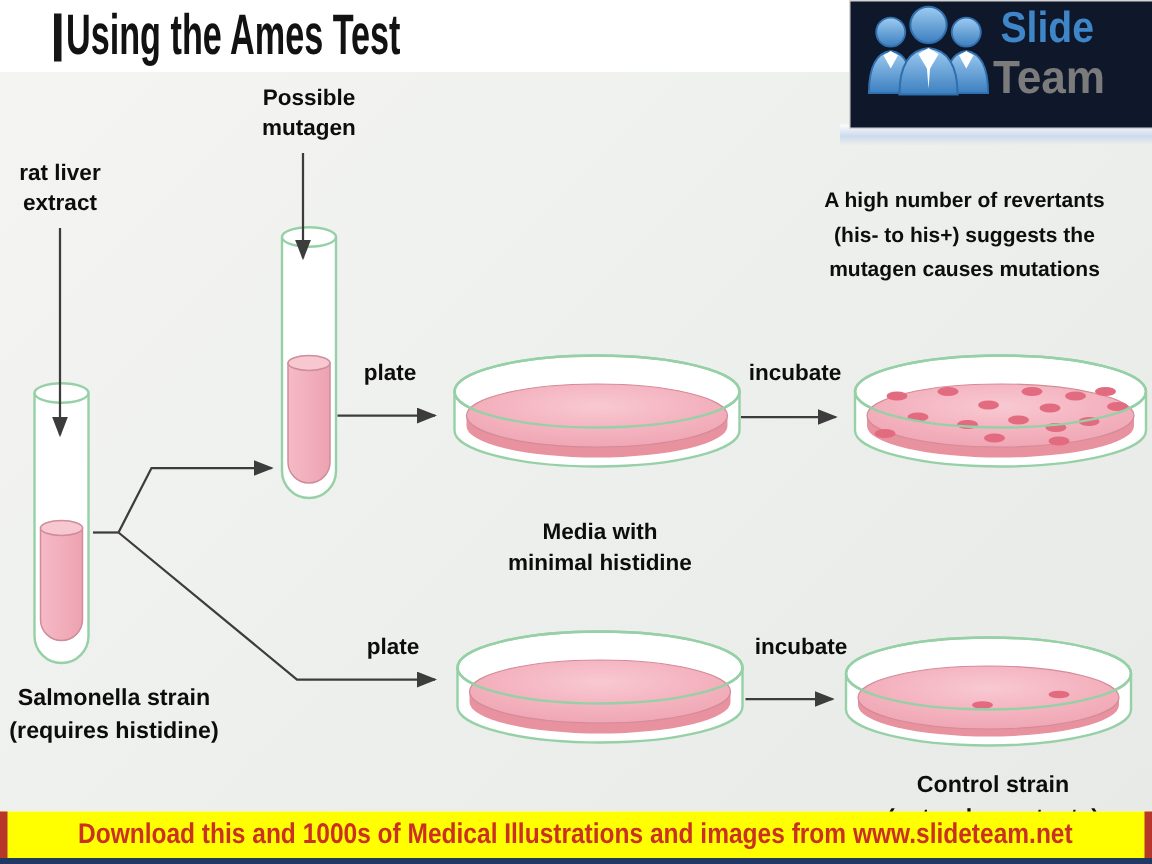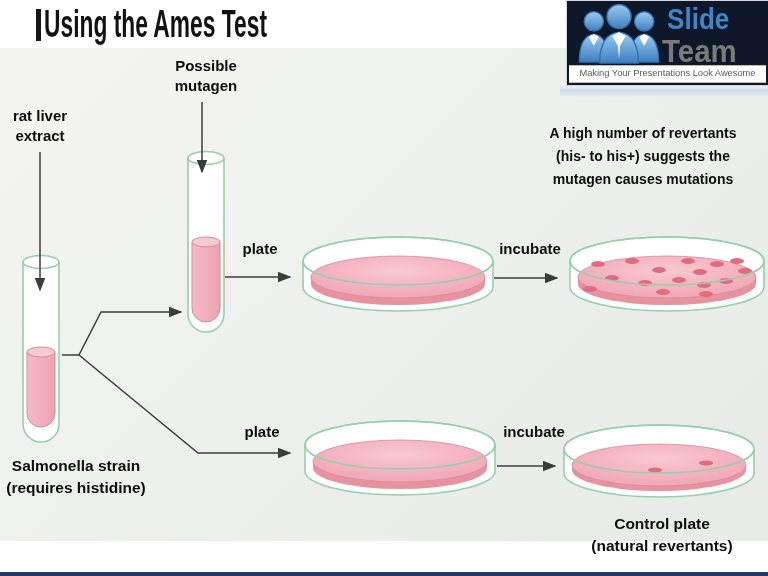--- a/index.html
+++ b/index.html
@@ -174,28 +174,30 @@
       <path class="arr" d="M497,466 L555,466" marker-end="url(#ah)"></path>
     </g>
   </svg>
 
   <div class="lbl" id="lbl-possible">Possible
 mutagen</div>
   <div class="lbl" id="lbl-ratliver">rat liver
 extract</div>
   <div class="lbl" id="lbl-plate-top">plate</div>
   <div class="lbl" id="lbl-incubate-top">incubate</div>
+  <div class="lbl" id="lbl-media">Media with
+minimal histidine</div>
   <div class="lbl" id="lbl-plate-bottom">plate</div>
   <div class="lbl" id="lbl-incubate-bottom">incubate</div>
   <div class="lbl" id="lbl-salmonella">Salmonella strain
 (requires histidine)</div>
   <div class="lbl" id="lbl-note">A high number of revertants
 (his- to his+) suggests the
 mutagen causes mutations</div>
-  <div class="lbl" id="lbl-control">Control plate</div>
+  <div class="lbl" id="lbl-control">Control strain</div>
   <div class="lbl" id="lbl-natural">(natural revertants)</div>
 
   <div class="logo-box">
     <svg class="logo-persons" width="100" height="62" viewBox="0 0 96 64">
       <defs>
         <linearGradient id="pg" x1="0" y1="0" x2="0" y2="1">
           <stop offset="0" stop-color="#9dcbf0"></stop>
           <stop offset="1" stop-color="#3c7fc0"></stop>
         </linearGradient>
       </defs>
@@ -209,18 +211,20 @@
       <path d="M74,32 l-5,3 5,9 5,-9 z" fill="#ffffff"></path>
       <g stroke="#2f6fae" stroke-width="1.4">
         <circle cx="48" cy="14" r="12.5" fill="url(#pg)"></circle>
         <path d="M28,62 Q28,32 48,30 Q68,32 68,62 Z" fill="url(#pg)"></path>
       </g>
       <path d="M48,30 l-7,4 7,12 7,-12 z" fill="#ffffff"></path>
       <path d="M46.6,40 L48,58 L49.4,40 Z" fill="#ffffff"></path>
     </svg>
     <div class="logo-slide">Slide</div>
     <div class="logo-team">Team</div>
-    <div class="logo-tagline">Making Your Presentations Look Awesome</div>
   </div>
 
+  <div class="banner">
+    <span class="banner-text">Download this and 1000s of Medical Illustrations and images from www.slideteam.net</span>
+  </div>
   <div class="navy-bar"></div>
 
 </div>
 
 </body></html>

